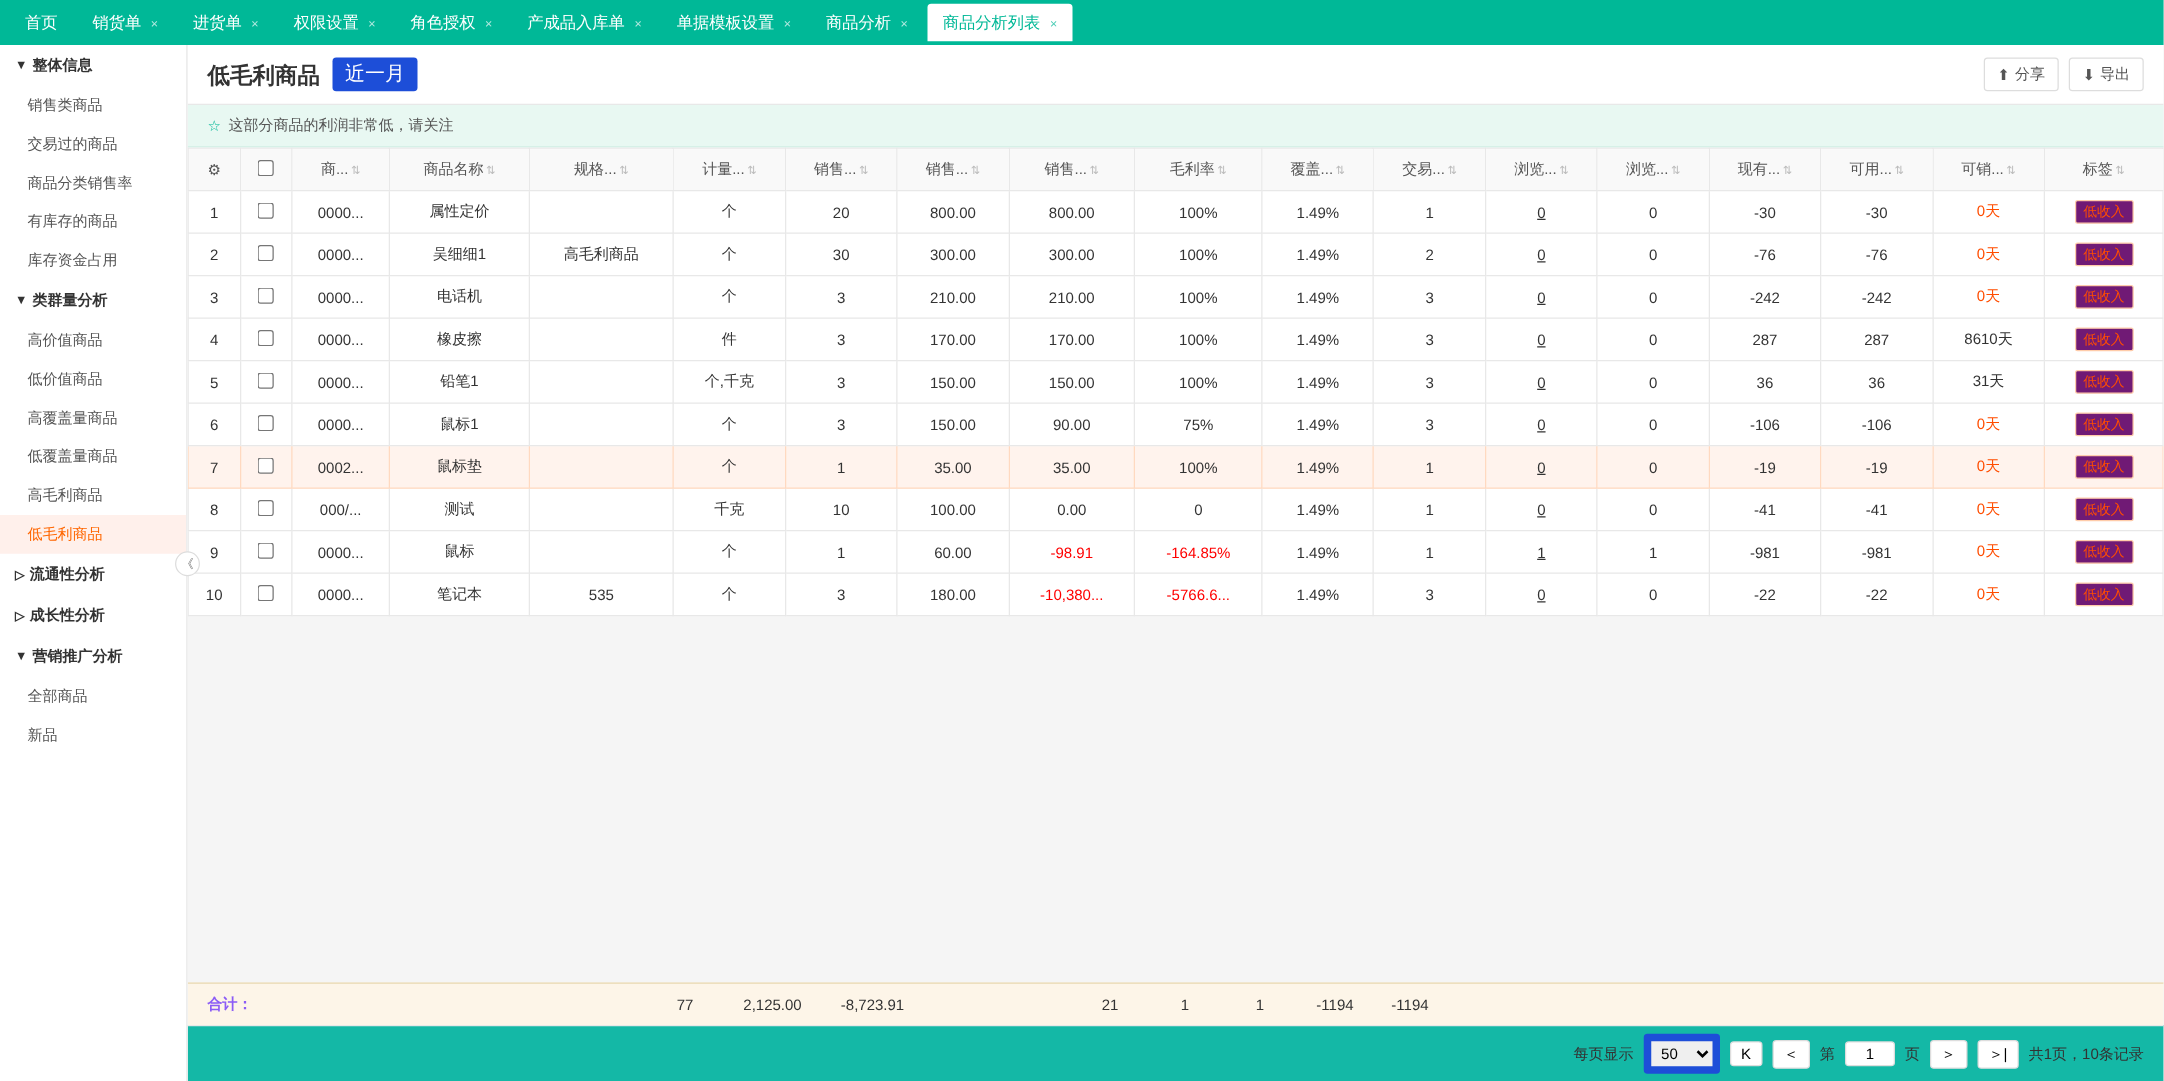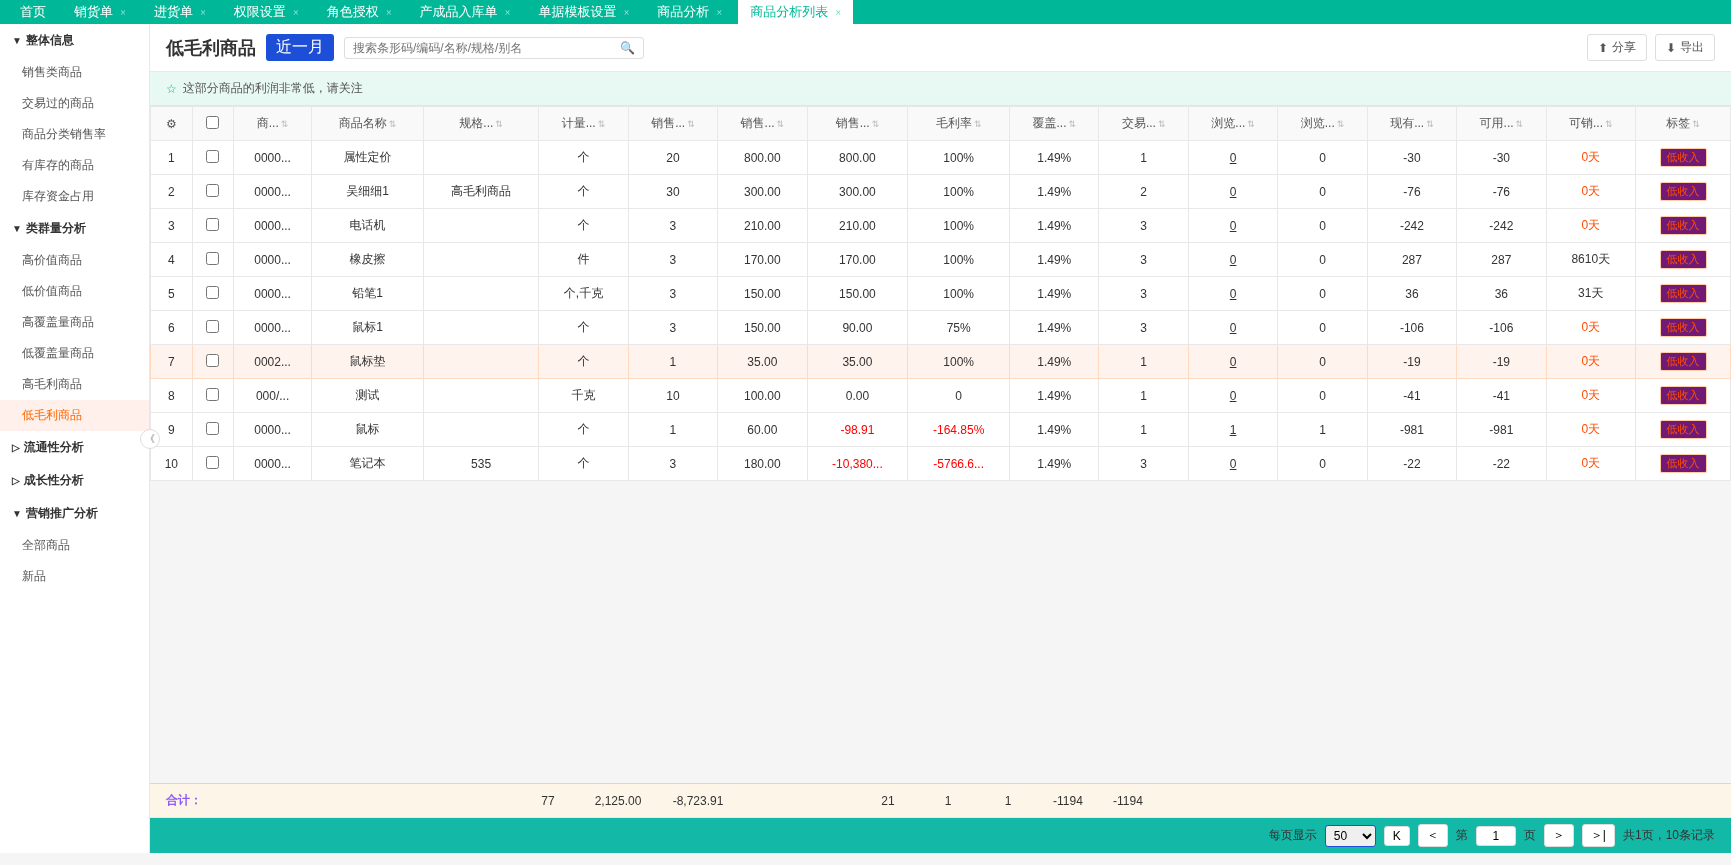--- a/index.html
+++ b/index.html
@@ -3,24 +3,23 @@
   <meta charset="utf-8">
   <style>
     * { box-sizing: border-box; margin: 0; padding: 0; }
     body { font-family: "Microsoft YaHei", Arial, sans-serif; font-size: 12px; background: #f5f5f5; color: #333; overflow: hidden; }
 
     
     .top-nav {
       background: #00b897;
       display: flex;
       align-items: center;
-      height: 24px;
+      height: 36px;
       padding: 0 8px;
       gap: 4px;
-      font-family: Liberation Serif, serif;
     }
     .top-nav .nav-item {
       color: #fff;
       padding: 6px 12px;
       cursor: pointer;
       font-size: 13px;
       white-space: nowrap;
       border-radius: 3px;
     }
     .top-nav .nav-item.active { background: #fff; color: #00b897; border-radius: 3px 3px 0 0; }
@@ -209,21 +208,21 @@
       background: #14b8a6;
       border-top: 1px solid #e8e8e8;
       padding: 6px 16px;
       display: flex;
       align-items: center;
       justify-content: flex-end;
       gap: 8px;
       font-size: 12px;
     }
     .pagination-bar select {
-      border: 1px solid #1d4ed8;
+      border: 6px solid #1d4ed8;
       border-radius: 3px;
       padding: 2px 4px;
       font-size: 12px;
     }
     .page-nav-btn {
       border: 1px solid #ddd;
       background: #fff;
       border-radius: 3px;
       padding: 2px 8px;
       cursor: pointer;
@@ -321,24 +320,20 @@
       <div class="sidebar-item">新品</div>
     </div>
     <div class="collapse-btn">《</div>
   </div>
 
   <div class="content">
 
     <div class="content-header">
       <span class="page-title">低毛利商品</span>
       <button class="time-filter-btn">近一月</button>
-      <div class="search-box">
-        <input type="text" placeholder="搜索条形码/编码/名称/规格/别名" style="">
-        <span class="search-icon">🔍</span>
-      </div>
       <div class="header-actions">
         <button class="action-btn">
           <span>⬆</span>
           <span>分享</span>
         </button>
         <button class="action-btn">
           <span>⬇</span>
           <span>导出</span>
         </button>
       </div>

